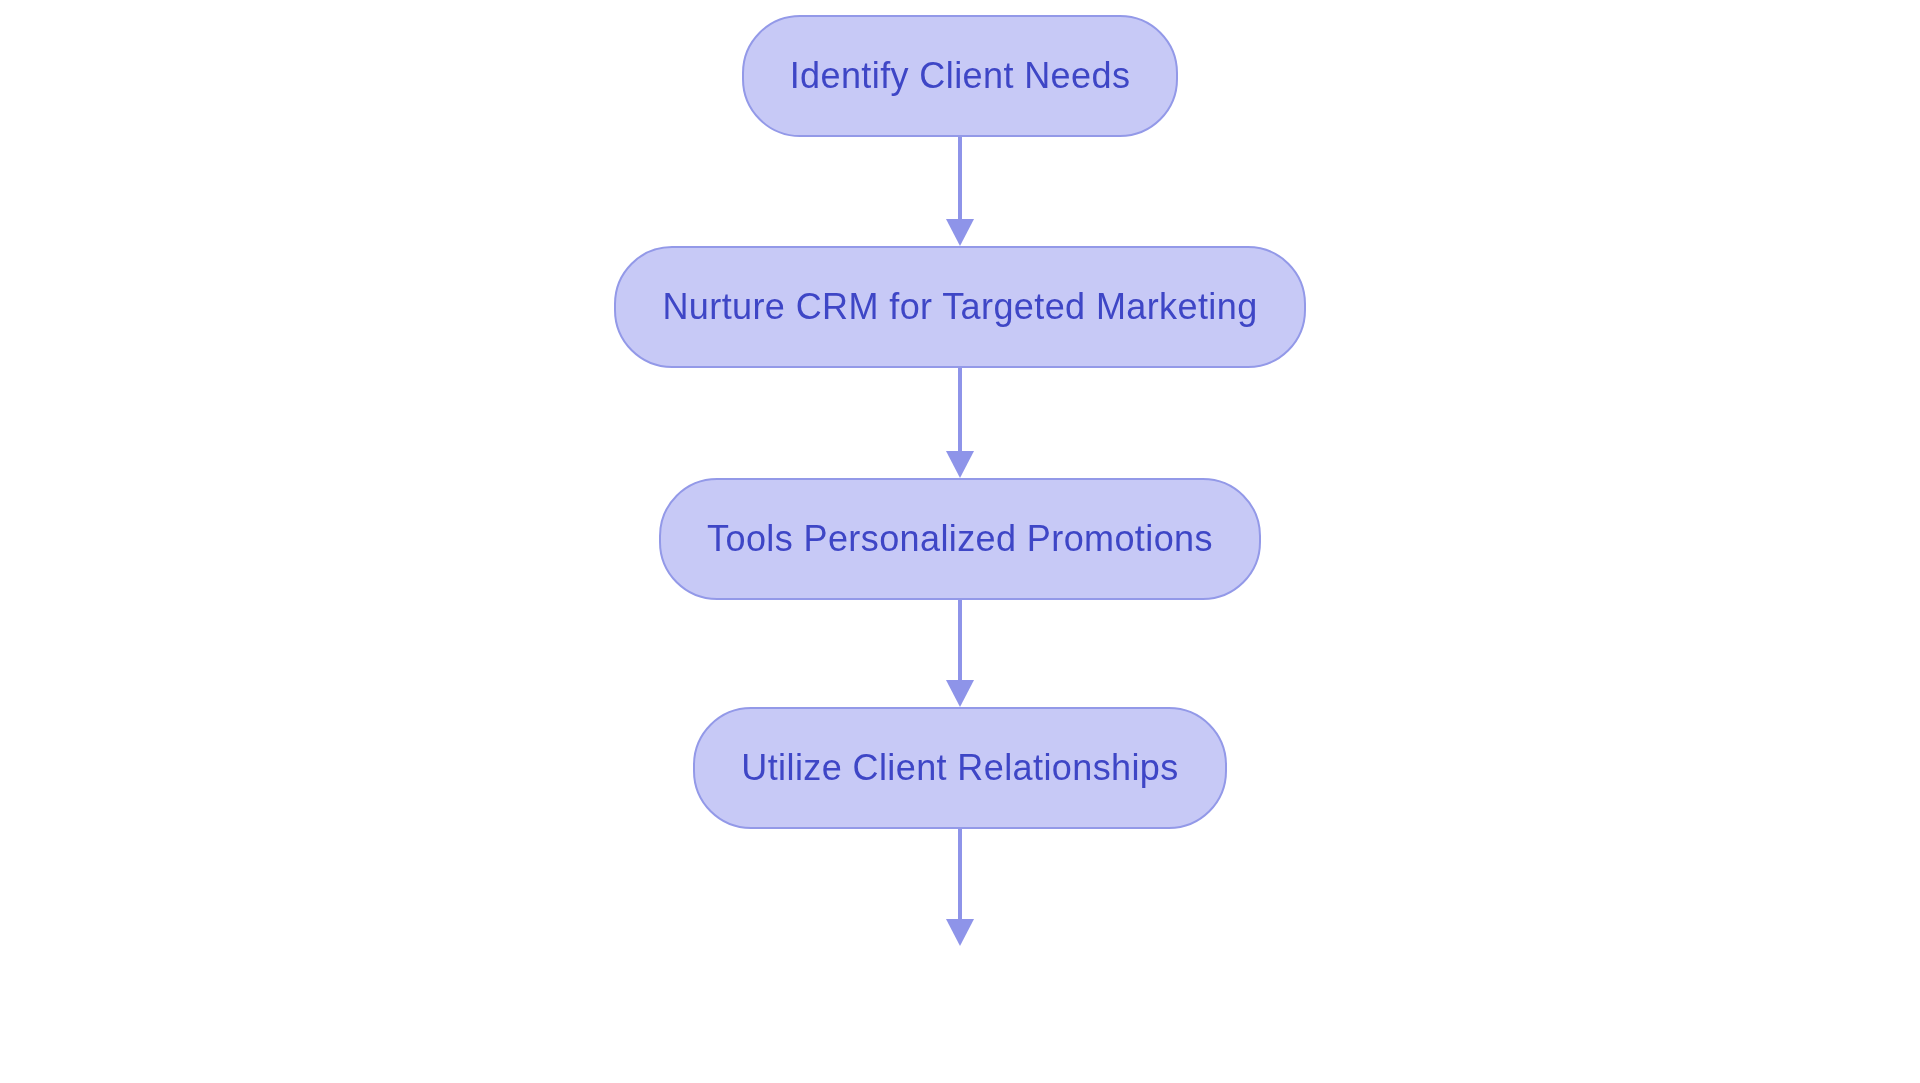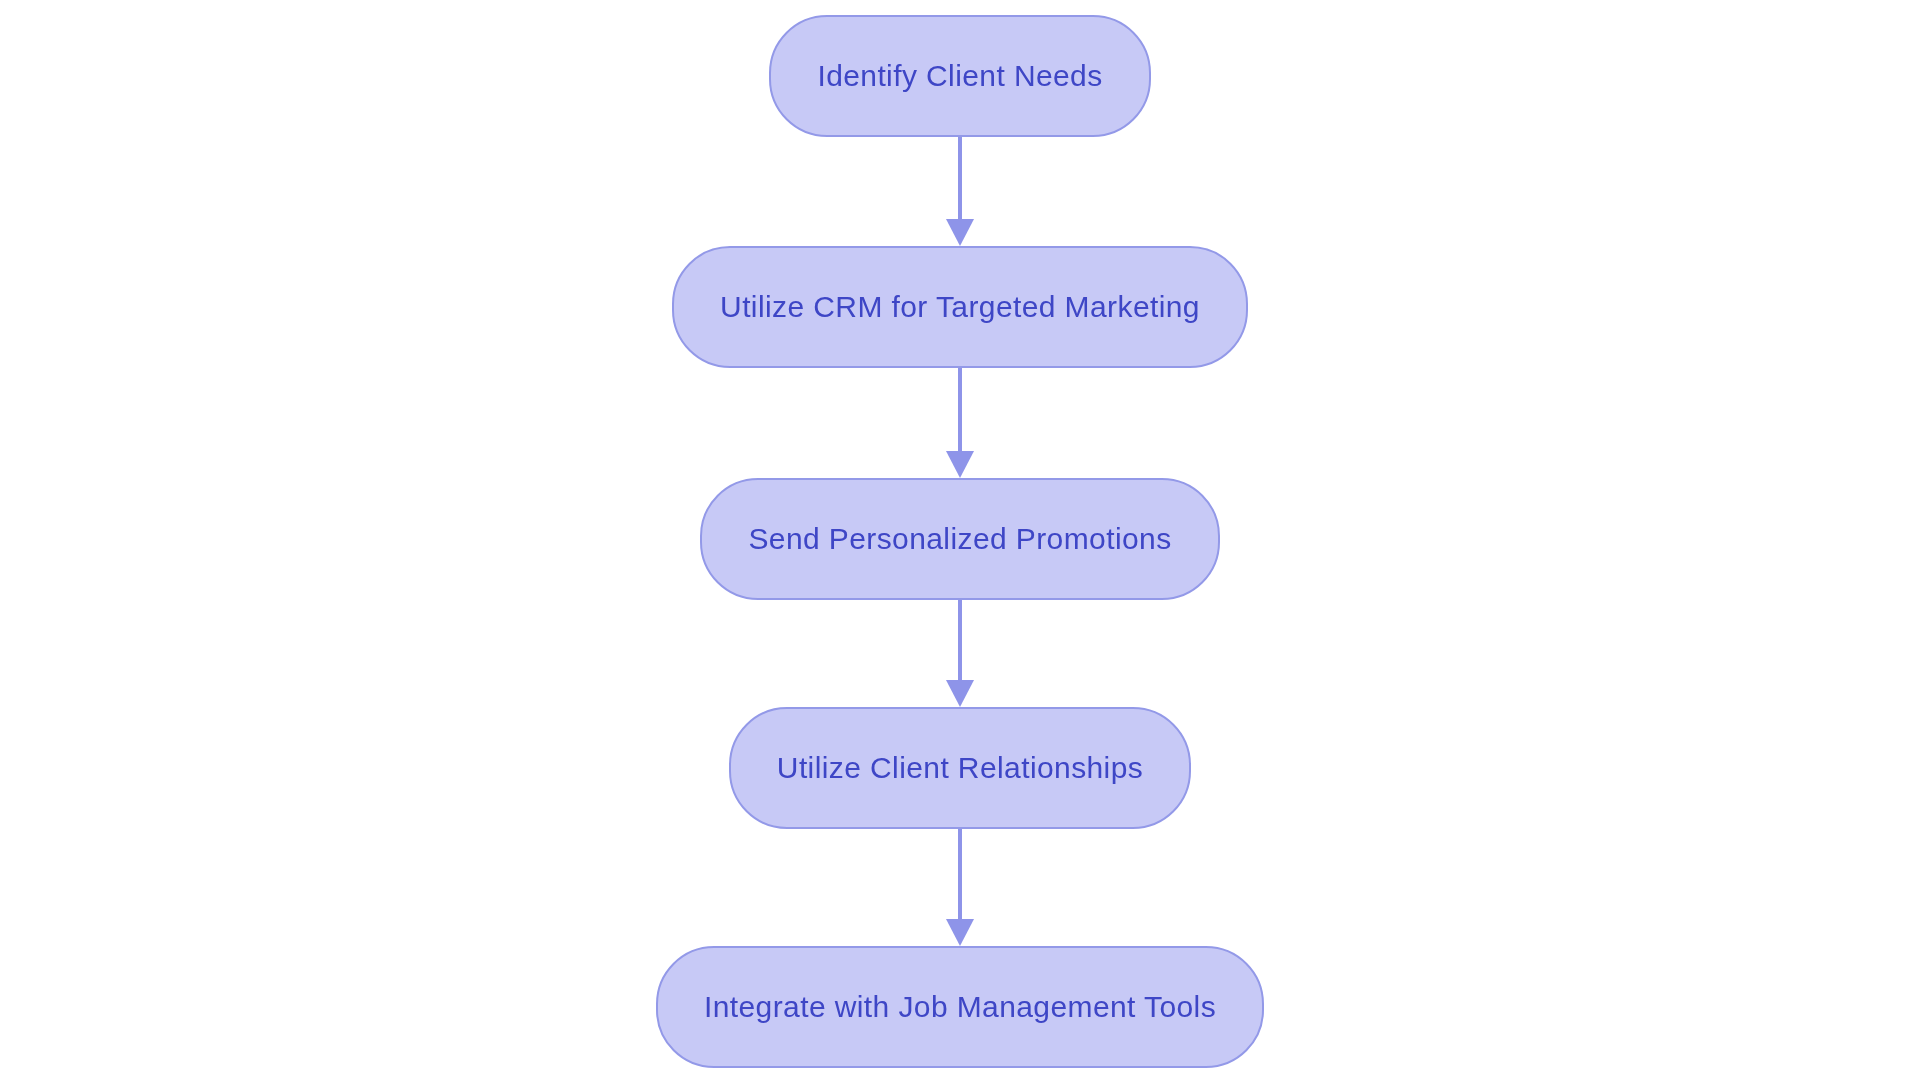--- a/index.html
+++ b/index.html
@@ -30,21 +30,21 @@
     border: 2px solid var(--node-border, #9399e8);
     display: flex;
     align-items: center;
     justify-content: center;
     padding: 0 46px;
     box-sizing: border-box;
     flex: 0 0 auto;
   }
   .node-label {
     color: var(--node-text, #3e46c6);
-    font-size: 30px;
+    font-size: 36px;
     letter-spacing: 0.4px;
     white-space: nowrap;
   }
   .connector {
     display: flex;
     flex-direction: column;
     align-items: center;
     flex: 0 0 auto;
     width: 32px;
   }
@@ -74,43 +74,40 @@
   <div class="node">
     <span class="node-label">Identify Client Needs</span>
   </div>
 
   <div class="connector conn-1">
     <div class="arrow-line"></div>
     <div class="arrow-head"></div>
   </div>
 
   <div class="node">
-    <span class="node-label">Utilize CRM for Targeted Marketing</span>
+    <span class="node-label">Nurture CRM for Targeted Marketing</span>
   </div>
 
   <div class="connector conn-2">
     <div class="arrow-line"></div>
     <div class="arrow-head"></div>
   </div>
 
   <div class="node">
-    <span class="node-label">Send Personalized Promotions</span>
+    <span class="node-label">Tools Personalized Promotions</span>
   </div>
 
   <div class="connector conn-3">
     <div class="arrow-line"></div>
     <div class="arrow-head"></div>
   </div>
 
   <div class="node">
     <span class="node-label">Utilize Client Relationships</span>
   </div>
 
   <div class="connector conn-4">
     <div class="arrow-line"></div>
     <div class="arrow-head"></div>
   </div>
 
-  <div class="node">
-    <span class="node-label">Integrate with Job Management Tools</span>
-  </div>
 
 </div>
 
 </body></html>

